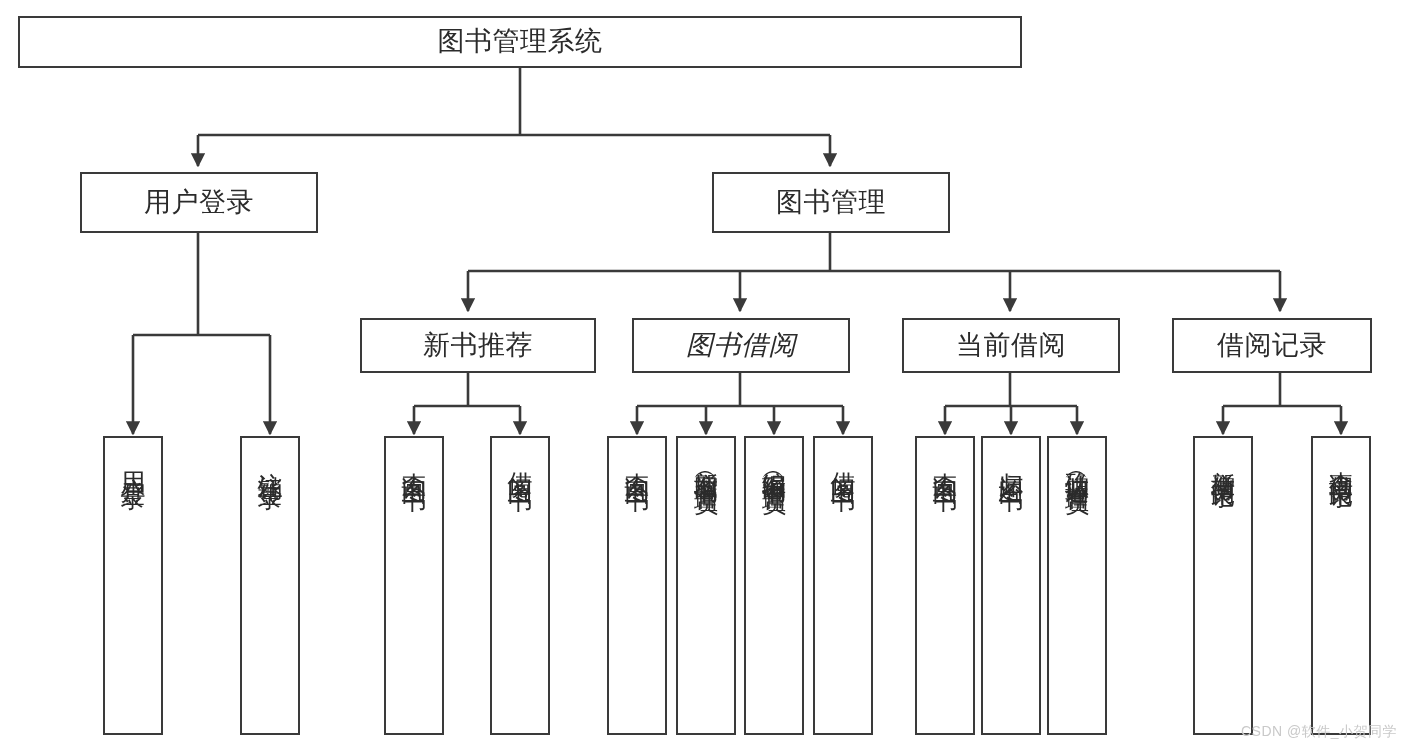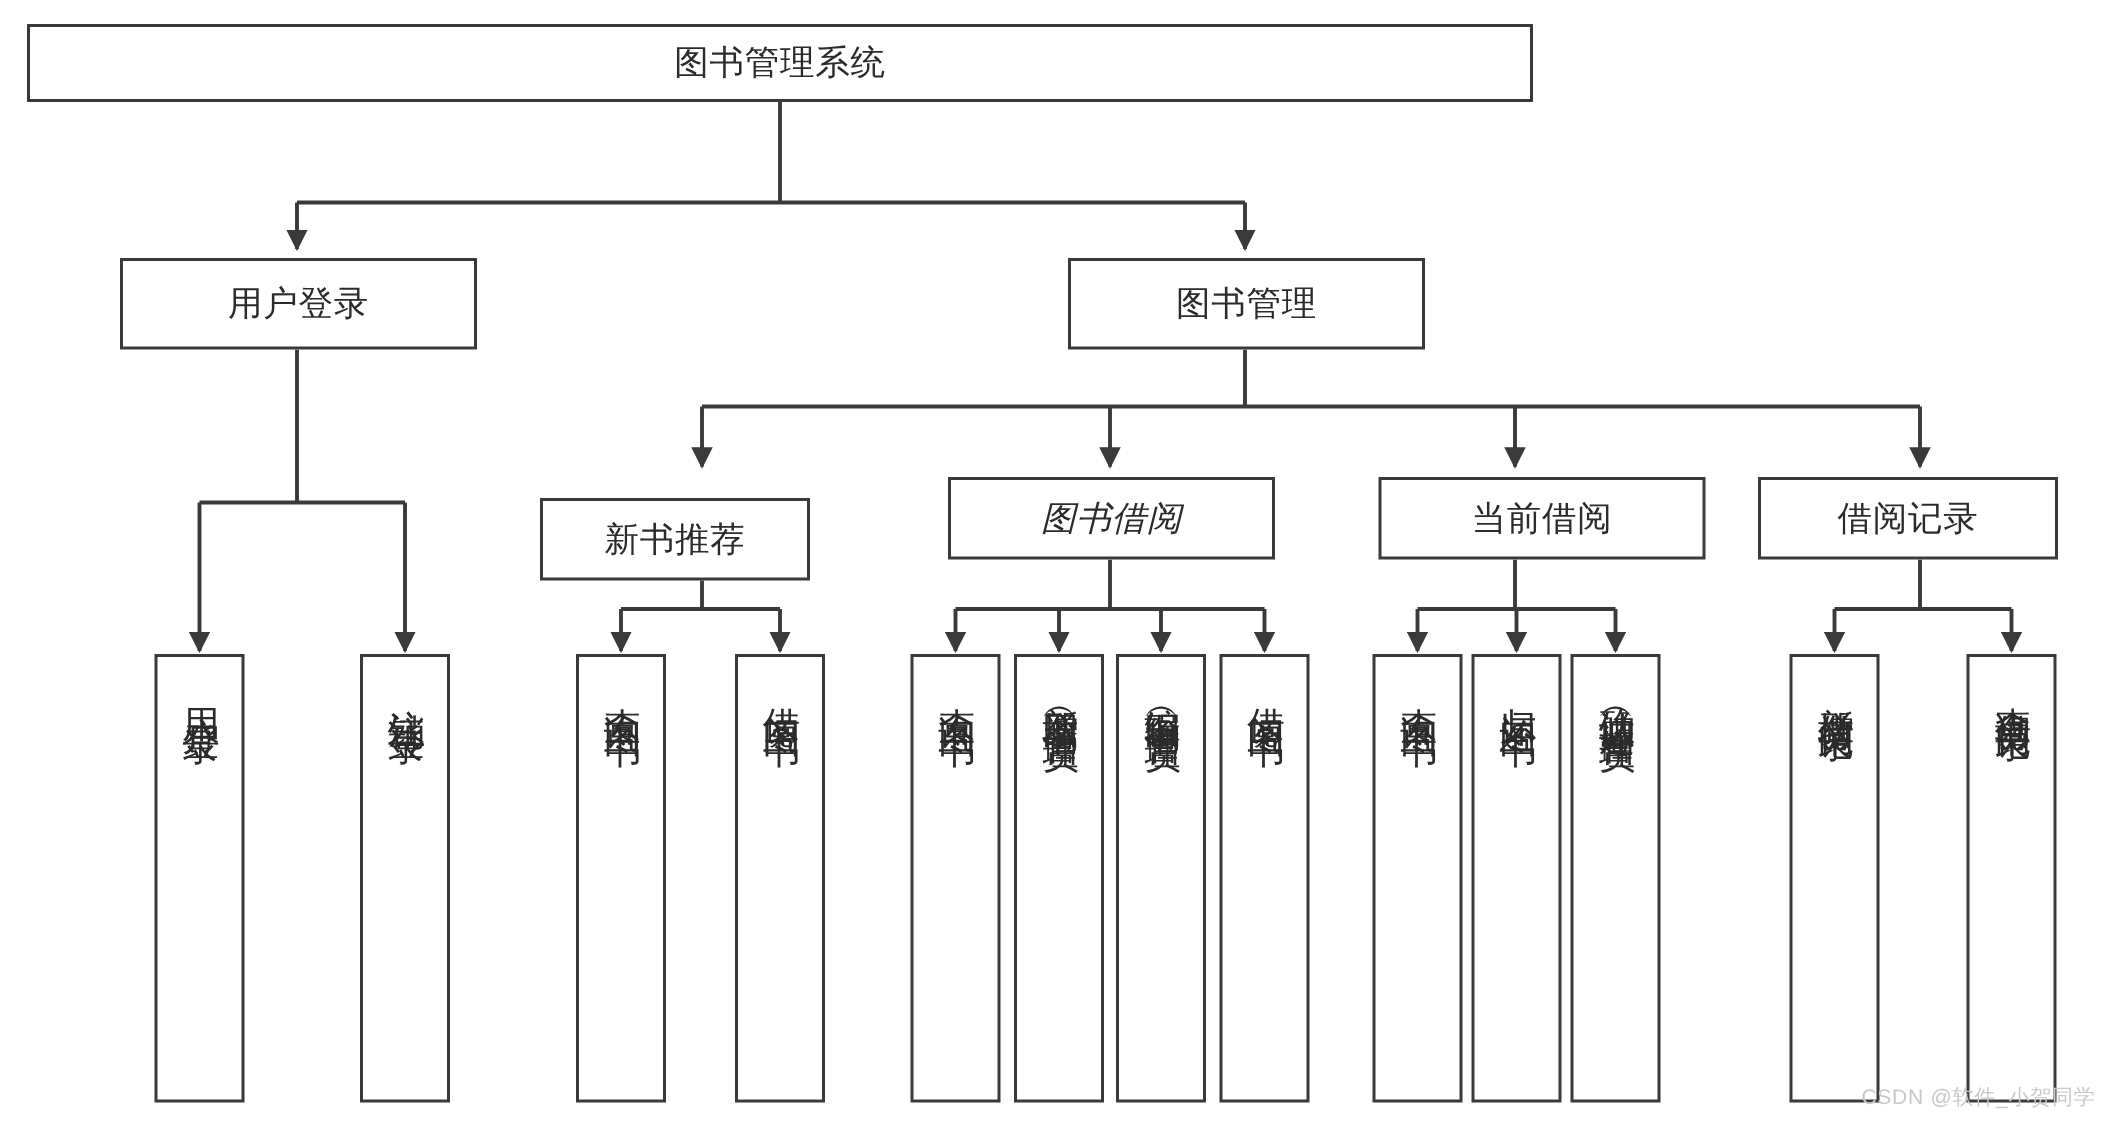--- a/index.html
+++ b/index.html
@@ -38,21 +38,21 @@
     color: #2b2b2b;
   }
   .node .label {
     display: block;
     text-align: center;
     line-height: 1.18;
     letter-spacing: 0.5px;
   }
   .node.horizontal .label {
     writing-mode: horizontal-tb;
-    font-size: 23px;
+    font-size: 27px;
   }
   .node.vertical {
     align-items: flex-start;
     justify-content: center;
     padding-top: 14px;
   }
   .node.vertical .label {
     writing-mode: vertical-rl;
     text-orientation: upright;
     font-size: 25px;
@@ -134,27 +134,27 @@
     <span class="label">图书管理系统</span>
   </div>
 
   <div class="node horizontal" style="left:80px; top:172px; width:238px; height:61px;">
     <span class="label">用户登录</span>
   </div>
   <div class="node horizontal" style="left:712px; top:172px; width:238px; height:61px;">
     <span class="label">图书管理</span>
   </div>
 
-  <div class="node horizontal" style="left:360px; top:332px; width:180px; height:55px;">
+  <div class="node horizontal" style="left:360px; top:318px; width:236px; height:55px;">
     <span class="label">新书推荐</span>
   </div>
   <div class="node horizontal" style="left:632px; top:318px; width:218px; height:55px;font-style:italic;">
     <span class="label">图书借阅</span>
   </div>
-  <div class="node horizontal" style="left:902px; top:318px; width:218px; height:55px;margin-left:17px;">
+  <div class="node horizontal" style="left:902px; top:318px; width:218px; height:55px;">
     <span class="label">当前借阅</span>
   </div>
   <div class="node horizontal" style="left:1172px; top:318px; width:200px; height:55px;">
     <span class="label">借阅记录</span>
   </div>
 
   <div class="node vertical" style="left:103px; top:436px; width:60px; height:299px;">
     <span class="label">用户登录</span>
   </div>
   <div class="node vertical" style="left:240px; top:436px; width:60px; height:299px;">

